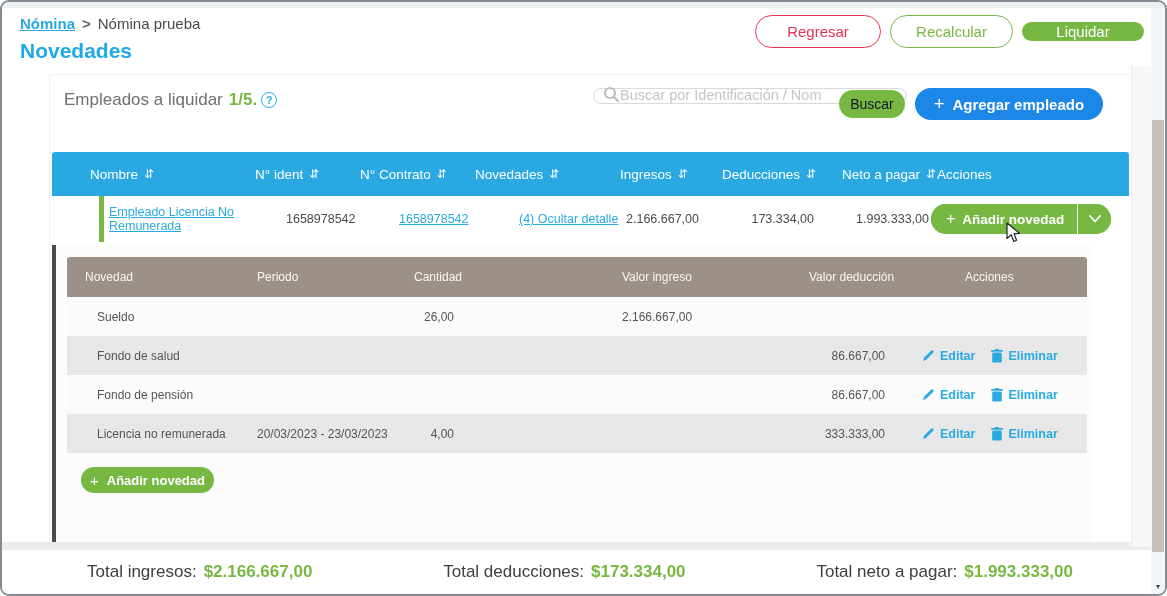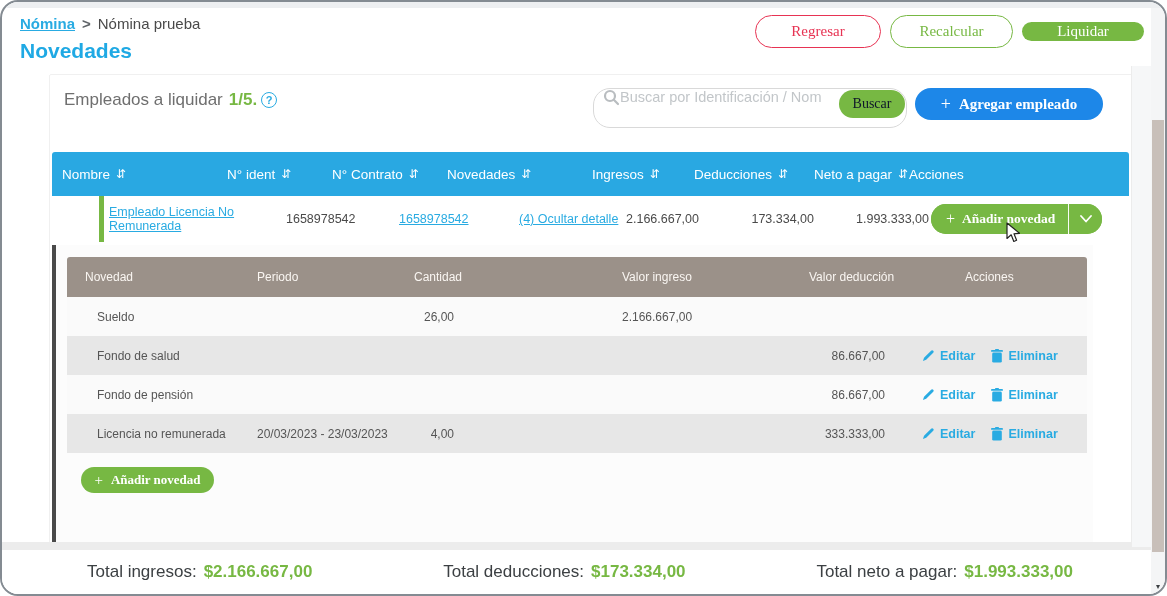--- a/index.html
+++ b/index.html
@@ -3,61 +3,61 @@
 <meta charset="utf-8">
 <style>
   * { margin:0; padding:0; box-sizing:border-box; }
   body {
     width:1167px; height:596px;
     font-family:"Liberation Sans","DejaVu Sans",sans-serif;
     background:#fff;
   }
   .window {
     position:relative; width:1167px; height:596px;
-    border:2px solid #848b92; border-radius:18px;
+    border:2px solid #848b92; border-radius:9px;
     background:#fff; overflow:hidden; color:#4a4a4a;
   }
   .top-strip { position:absolute; top:0; left:0; right:0; height:6px; background:#edeff1; }
 
   
   .breadcrumb { position:absolute; top:13px; left:18px; font-size:15px; display:flex; align-items:center; gap:7px; }
   .bc-link { color:#29abe2; font-weight:700; text-decoration:underline; cursor:pointer; }
   .bc-sep { color:#5f6368; font-weight:700; }
   .bc-cur { color:#4a4a4a; }
   .page-title { position:absolute; top:37px; left:18px; font-size:21px; font-weight:700; color:#1fa9e4; }
 
   
   .header-actions { position:absolute; top:13px; left:753px; display:flex; gap:9px; align-items:center; }
-  button { font-family:Liberation Serif, serif; cursor:pointer; }
+  button { font-family:Liberation Sans, sans-serif; cursor:pointer; }
   .outline-red  { width:126px; height:33px; border:1.5px solid #e73353; color:#e73353; background:#fff; border-radius:17px; font-size:15px; }
   .outline-green{ width:123px; height:33px; border:1.5px solid #77b843; color:#77b843; background:#fff; border-radius:17px; font-size:15px; }
   .solid-green  { width:122px; height:19px; background:#77b843; color:#fff; border:none; border-radius:16px; font-size:15px; }
 
   .card { position:absolute; left:47px; top:72px; width:1086px; height:473px; border:1px solid #f0f0f0; border-radius:2px; background:#fff; }
 
   
   .section-title { position:absolute; top:88px; left:62px; font-size:17px; color:#6f6f6f; display:flex; align-items:center; }
   .st-count { color:#77b843; font-weight:700; margin-left:6px; }
   .help { width:16px; height:16px; border:1.5px solid #29abe2; border-radius:50%; color:#29abe2; font-size:11px; font-weight:700;
           display:inline-flex; align-items:center; justify-content:center; margin-left:4px; cursor:pointer; }
 
   
-  .search { position:absolute; top:86px; left:591px; width:314px; height:40px; border:1px solid #d9d9d9; border-radius:17px;
-            background:#fff; display:flex; align-items:flex-start; padding-left:9px; }
+  .search { position:absolute; top:86px; left:591px; width:314px; height:16px; border:1px solid #d9d9d9; border-radius:17px;
+            background:#fff; display:flex; align-items:flex-end; padding-left:9px; }
   .search input { border:none; outline:none; flex:1; font-size:14.5px; color:#4a4a4a; min-width:0; font-family:inherit; background:transparent; }
   .search input::placeholder { color:#c2c6c9; }
   .buscar { position:absolute; right:1px; top:1px; width:66px; height:28px; border-radius:15px; background:#77b843; color:#0f172a; border:none; font-size:14px; }
   .add-emp { position:absolute; top:86px; left:913px; width:188px; height:32px; border-radius:17px; background:#1d87e8; color:#fff;
              border:none; font-size:15px; font-weight:700; display:flex; align-items:center; justify-content:center; gap:8px; }
   .add-emp .plus { font-size:18px; font-weight:400; line-height:1; }
 
   
   .table { position:absolute; left:50px; top:150px; width:1077px; }
   .thead { display:grid; grid-template-columns:175px 105px 115px 145px 102px 120px 95px auto; height:44px;
-           background:#29a8e2; color:#fff; font-size:13.5px; align-items:center; border-radius:3px 3px 0 0; }
+           background:#29a8e2; color:#fff; font-size:13.5px; align-items:center; border-radius:3px 3px 0 0;padding-left:28px; }
   .th { display:flex; align-items:center; gap:6px; white-space:nowrap; cursor:pointer; }
   .th.static { cursor:default; }
   .th:first-child { padding-left:10px; }
   .sort { font-size:12px; font-family:"DejaVu Sans",sans-serif; }
   .trow { display:grid; grid-template-columns:170px 115px 120px 110px 80px 115px 115px auto; height:46px; align-items:center;
           background:#fff; border-left:5px solid #77b843; font-size:12.5px; color:#4a4a4a;margin-left:47px; }
   .trow a { color:#29abe2; text-decoration:underline; cursor:pointer; }
   .cell-name { padding-left:5px; }
   .cell-ident { padding-left:12px; }
   .cell-contract, .cell-novelties { padding-left:10px; }

